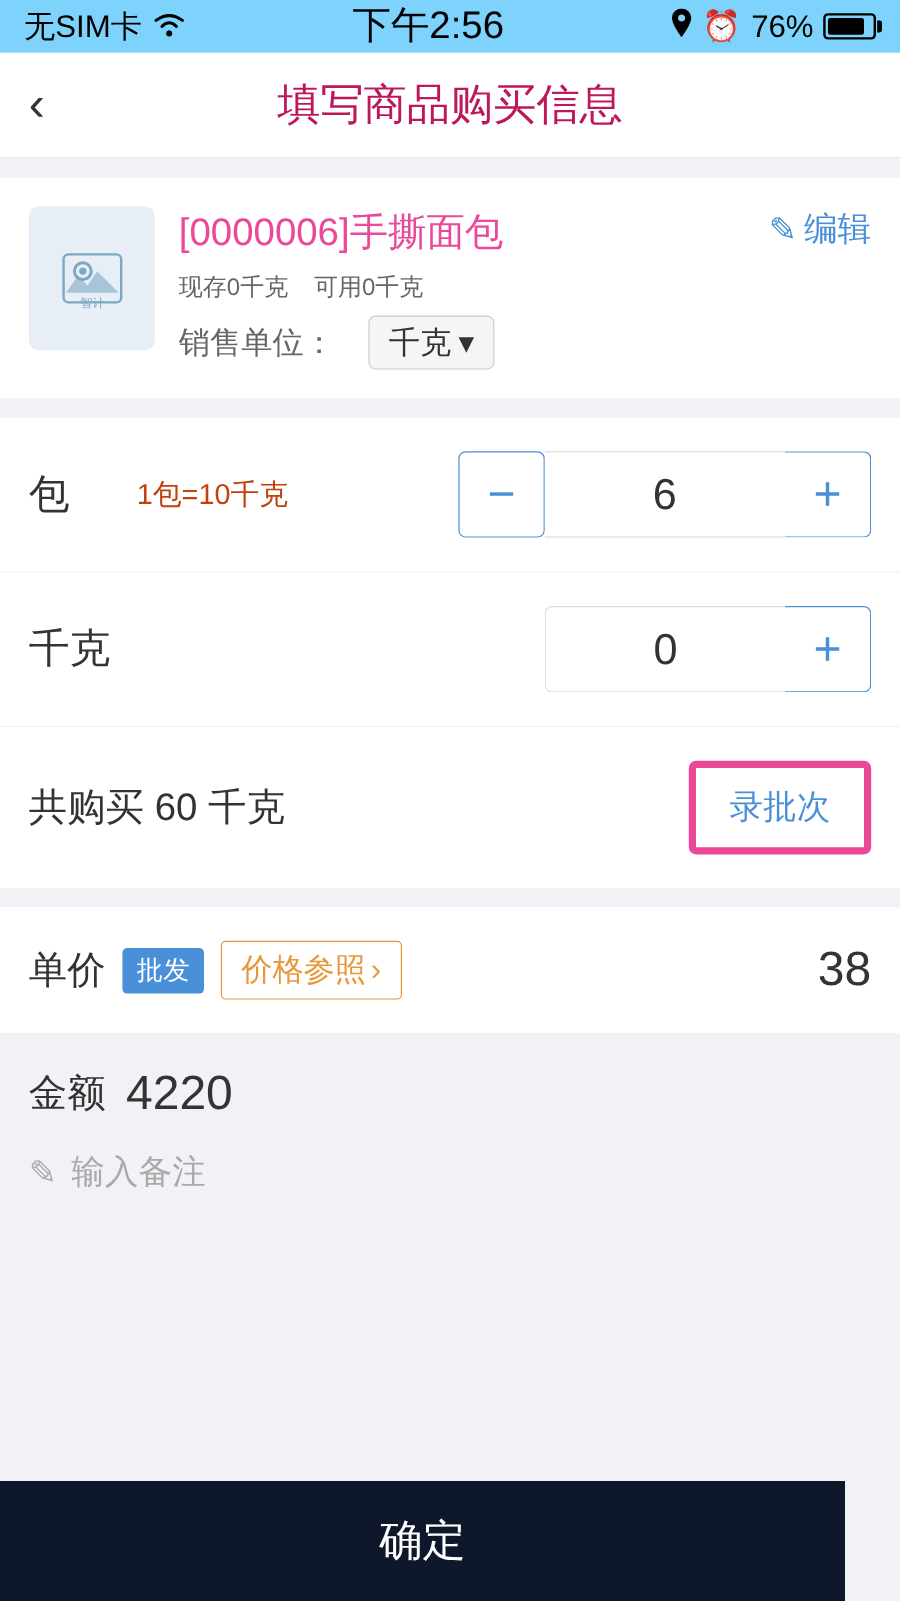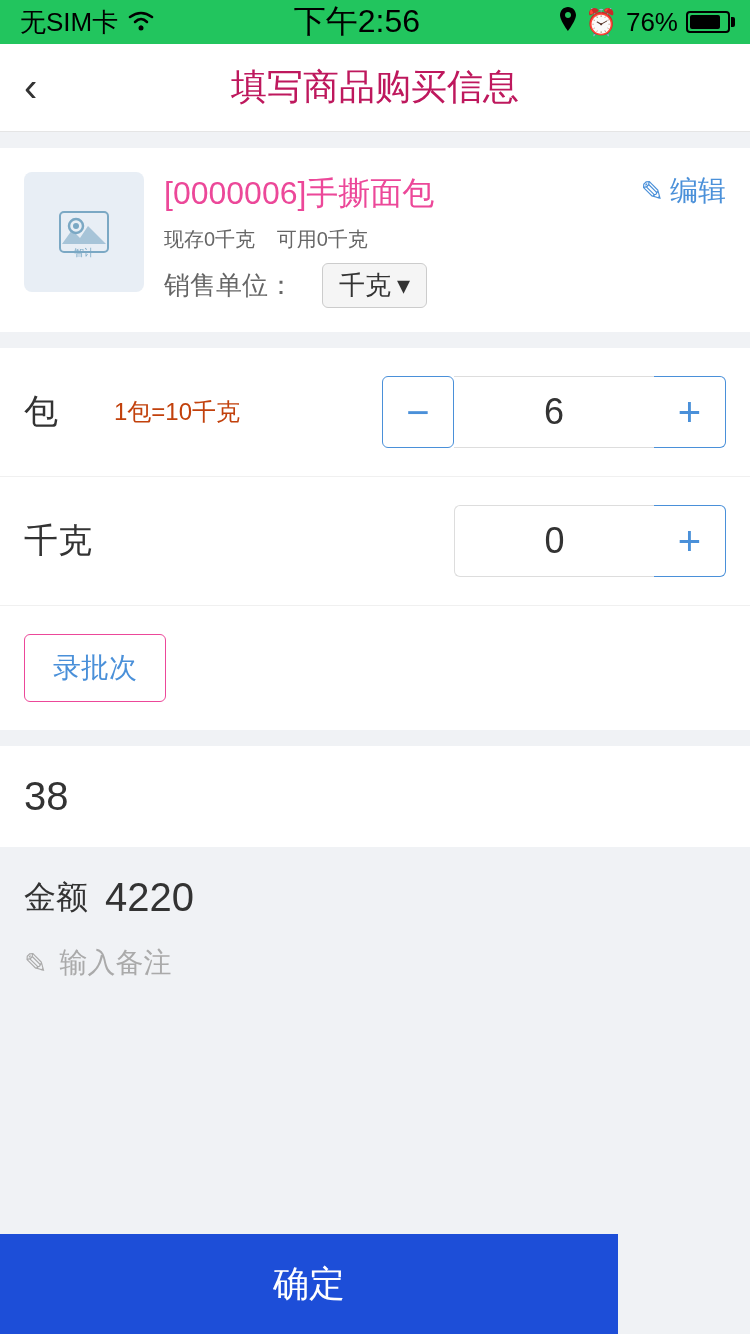--- a/index.html
+++ b/index.html
@@ -10,21 +10,21 @@
       font-family: -apple-system, "PingFang SC", "Helvetica Neue", Arial, sans-serif;
       background: #f0f2f5;
       font-size: 32px;
       color: #333;
     }
 
     
     .status-bar {
       width: 750px;
       height: 44px;
-      background: #22c55e;
+      background: #7dd3fc;
       display: flex;
       align-items: center;
       justify-content: space-between;
       padding: 0 20px;
       font-size: 28px;
       color: #000;
     }
     .status-left { display: flex; align-items: center; gap: 8px; }
     .status-center { font-size: 32px; font-weight: 500; }
     .status-right { display: flex; align-items: center; gap: 8px; font-size: 26px; }
@@ -82,21 +82,21 @@
     
     .product-section {
       background: #fff;
       padding: 24px;
       display: flex;
       align-items: flex-start;
       gap: 20px;
       margin-top: 16px;
     }
     .product-thumb {
-      width: 120px;
+      width: 105px;
       height: 120px;
       background: #e8eef5;
       border-radius: 8px;
       flex-shrink: 0;
       display: flex;
       align-items: center;
       justify-content: center;
     }
     .product-thumb svg { width: 60px; height: 60px; }
     .product-info { flex: 1; }
@@ -201,21 +201,21 @@
       align-items: center;
       justify-content: space-between;
       padding: 28px 24px;
       background: #fff;
     }
     .summary-text {
       font-size: 32px;
       color: #333;
     }
     .batch-btn {
-      border: 1px solid #ec4899;
+      border: 6px solid #ec4899;
       background: #fff;
       color: #4a90d9;
       font-size: 28px;
       padding: 14px 28px;
       border-radius: 6px;
       cursor: pointer;
       font-family: Liberation Serif, serif;
     }
 
     
@@ -290,23 +290,23 @@
     .empty-space {
       background: #f0f2f5;
       height: 340px;
     }
 
     
     .confirm-btn {
       position: fixed;
       bottom: 0;
       left: 0;
-      width: 618px;
+      width: 704px;
       height: 100px;
-      background: #1d4ed8;
+      background: #0f172a;
       color: #fff;
       font-size: 36px;
       font-weight: 500;
       border: none;
       cursor: pointer;
       display: flex;
       align-items: center;
       justify-content: center;
     }
 
@@ -393,26 +393,35 @@
   <div class="quantity-row">
     <span class="quantity-label">千克</span>
     <span class="quantity-hint"></span>
     <div class="quantity-control">
       <input class="qty-input qty-input-no-left" type="text" value="0" style="border-radius: 6px 0px 0px 6px;">
       <button class="qty-btn" style="border-left:none;border-radius:0 6px 6px 0;">+</button>
     </div>
   </div>
 
   <div class="summary-row">
+    <span class="summary-text">共购买 60 千克</span>
     <button class="batch-btn">录批次</button>
   </div>
 </div>
 
 <div class="price-section">
   <div class="price-row">
+    <div class="price-left">
+      <span class="price-label">单价</span>
+      <span class="price-tag">批发</span>
+      <button class="price-ref-btn">
+        <span>价格参照</span>
+        <span>›</span>
+      </button>
+    </div>
     <span class="price-value">38</span>
   </div>
 </div>
 
 <div style="background:#f0f2f5; padding: 28px 24px 0 24px;">
   <div class="amount-row">
     <span class="amount-label">金额</span>
     <span class="amount-value">4220</span>
   </div>
   <div class="note-row">

